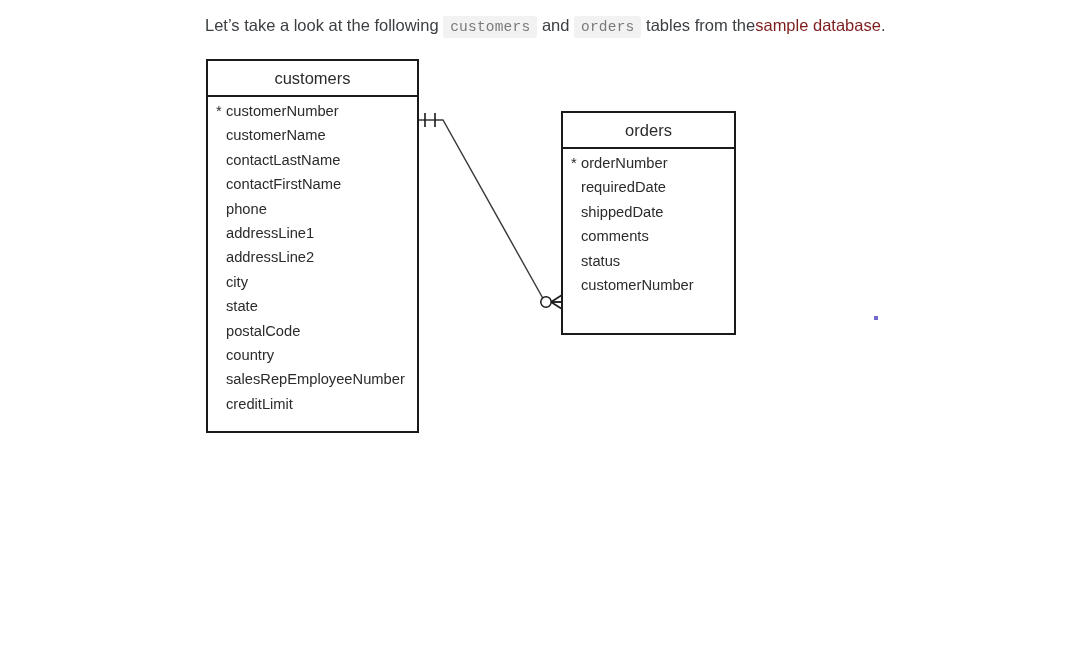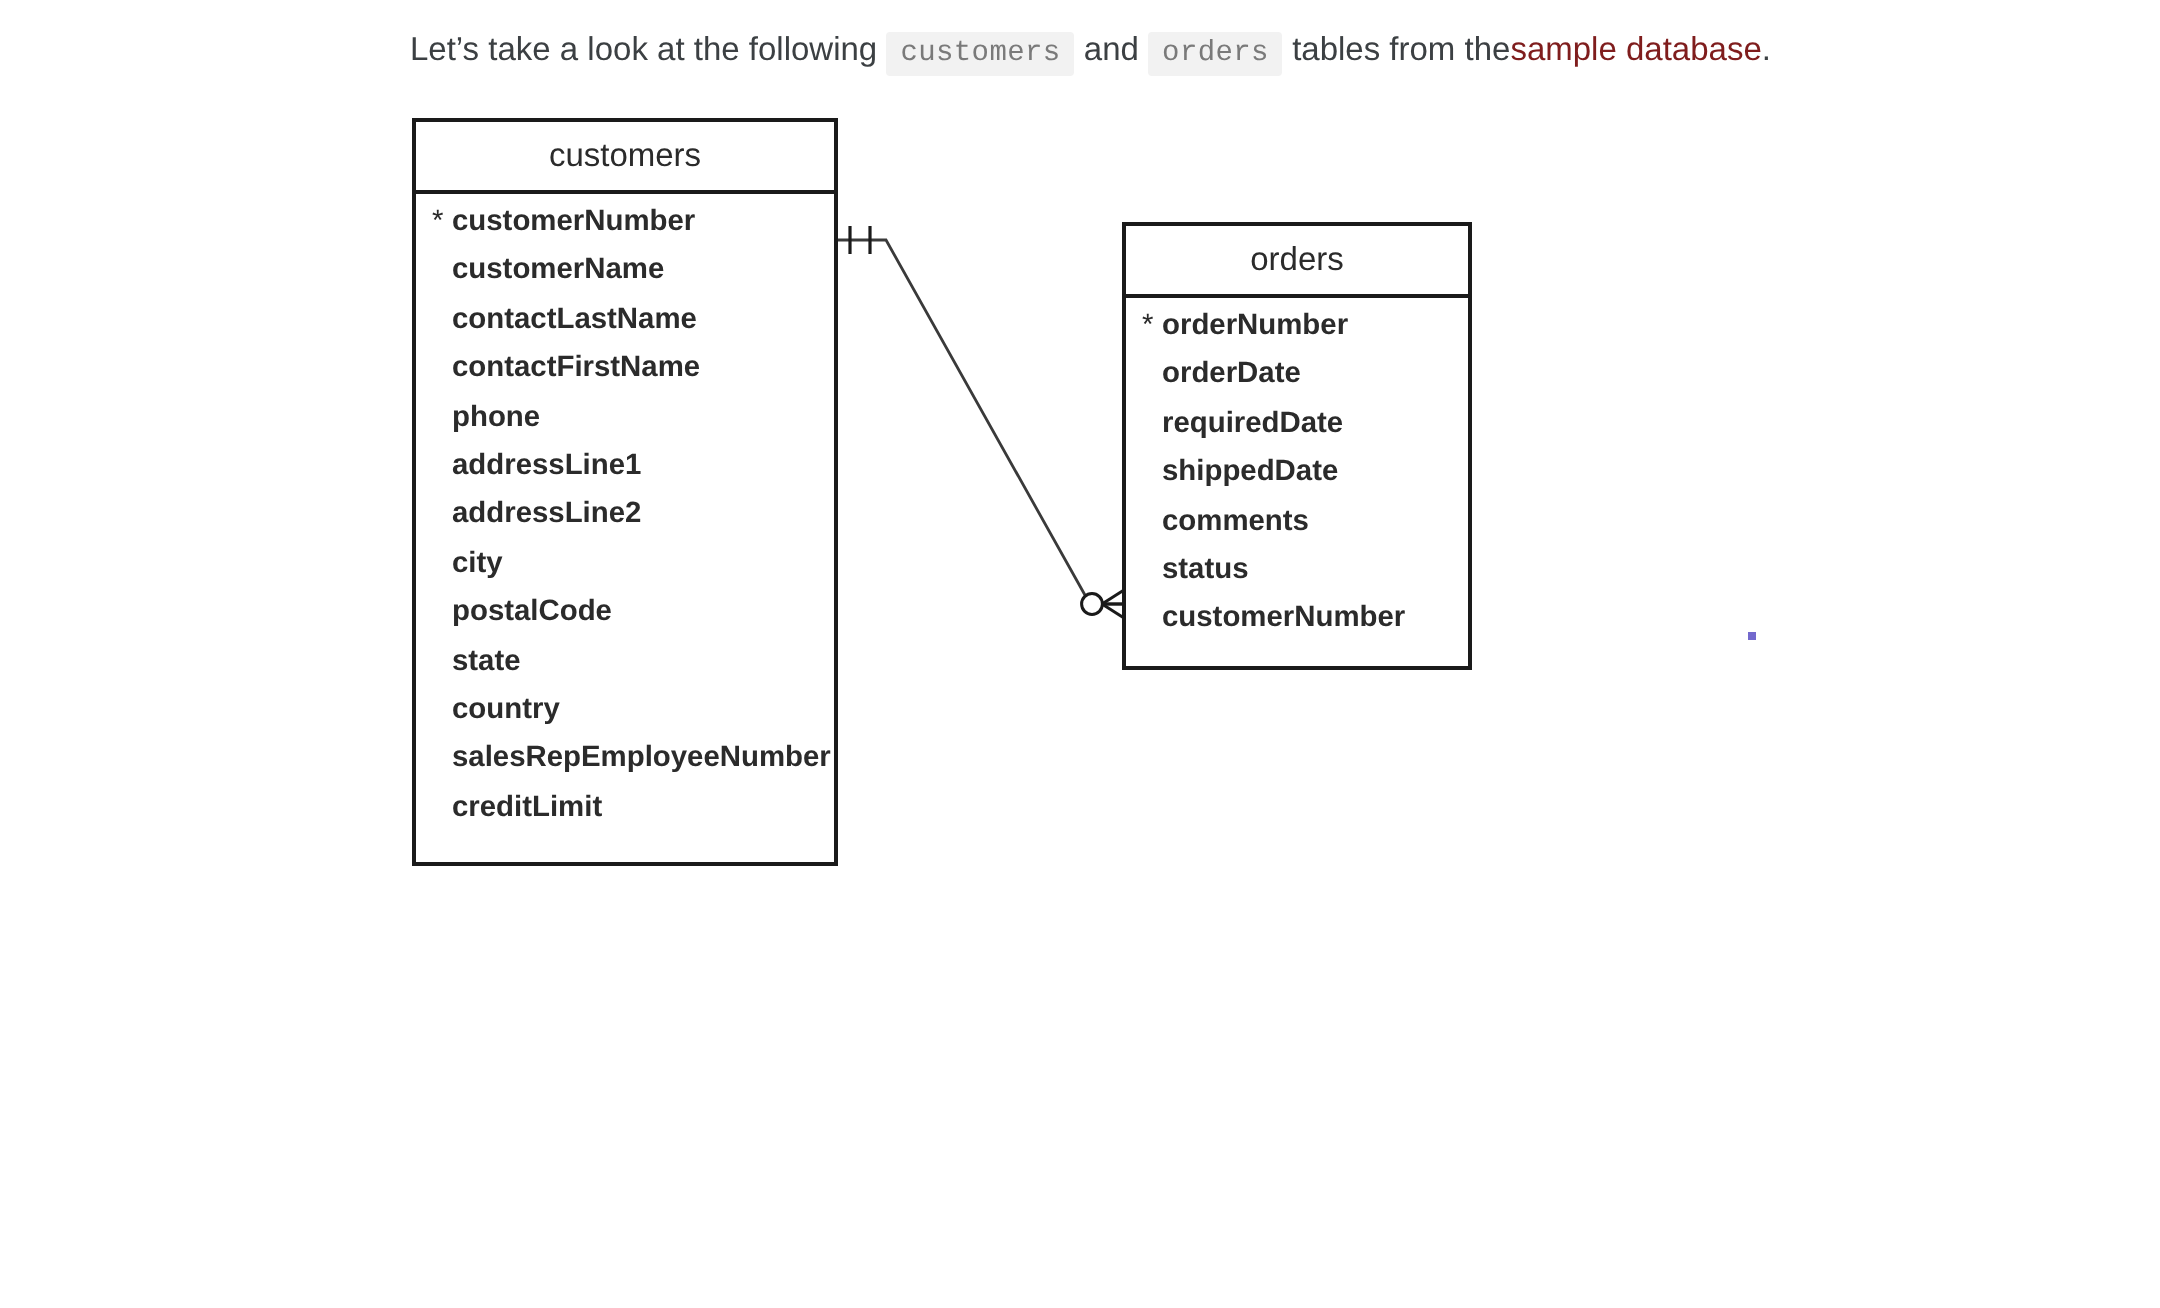--- a/index.html
+++ b/index.html
@@ -79,21 +79,21 @@
     white-space: nowrap;
   }
   .pk-mark {
     display: inline-block;
     width: 10px;
     text-align: left;
     font-size: 14.7px;
     line-height: 1;
     color: #2b2b2b;
   }
-  .field-name { display: inline-block; font-weight: bold; }
+  .field-name { display: inline-block; }
 
   #customers-entity { left: 206px; top: 59px; width: 213px; height: 374px; }
   #orders-entity    { left: 561px; top: 111px; width: 175px; height: 224px; }
 
   .artifact-dot {
     position: absolute;
     left: 874px;
     top: 316px;
     width: 4px;
     height: 4px;
@@ -164,25 +164,25 @@
     <div class="field">
       <span class="pk-mark"></span>
       <span class="field-name">addressLine2</span>
     </div>
     <div class="field">
       <span class="pk-mark"></span>
       <span class="field-name">city</span>
     </div>
     <div class="field">
       <span class="pk-mark"></span>
+      <span class="field-name">state</span>
+    </div>
+    <div class="field">
+      <span class="pk-mark"></span>
       <span class="field-name">postalCode</span>
-    </div>
-    <div class="field">
-      <span class="pk-mark"></span>
-      <span class="field-name">state</span>
     </div>
     <div class="field">
       <span class="pk-mark"></span>
       <span class="field-name">country</span>
     </div>
     <div class="field">
       <span class="pk-mark"></span>
       <span class="field-name">salesRepEmployeeNumber</span>
     </div>
     <div class="field">
@@ -194,24 +194,20 @@
 
 <div class="entity" id="orders-entity">
   <div class="entity-header">orders</div>
   <div class="entity-body">
     <div class="field">
       <span class="pk-mark">*</span>
       <span class="field-name">orderNumber</span>
     </div>
     <div class="field">
       <span class="pk-mark"></span>
-      <span class="field-name">orderDate</span>
-    </div>
-    <div class="field">
-      <span class="pk-mark"></span>
       <span class="field-name">requiredDate</span>
     </div>
     <div class="field">
       <span class="pk-mark"></span>
       <span class="field-name">shippedDate</span>
     </div>
     <div class="field">
       <span class="pk-mark"></span>
       <span class="field-name">comments</span>
     </div>

